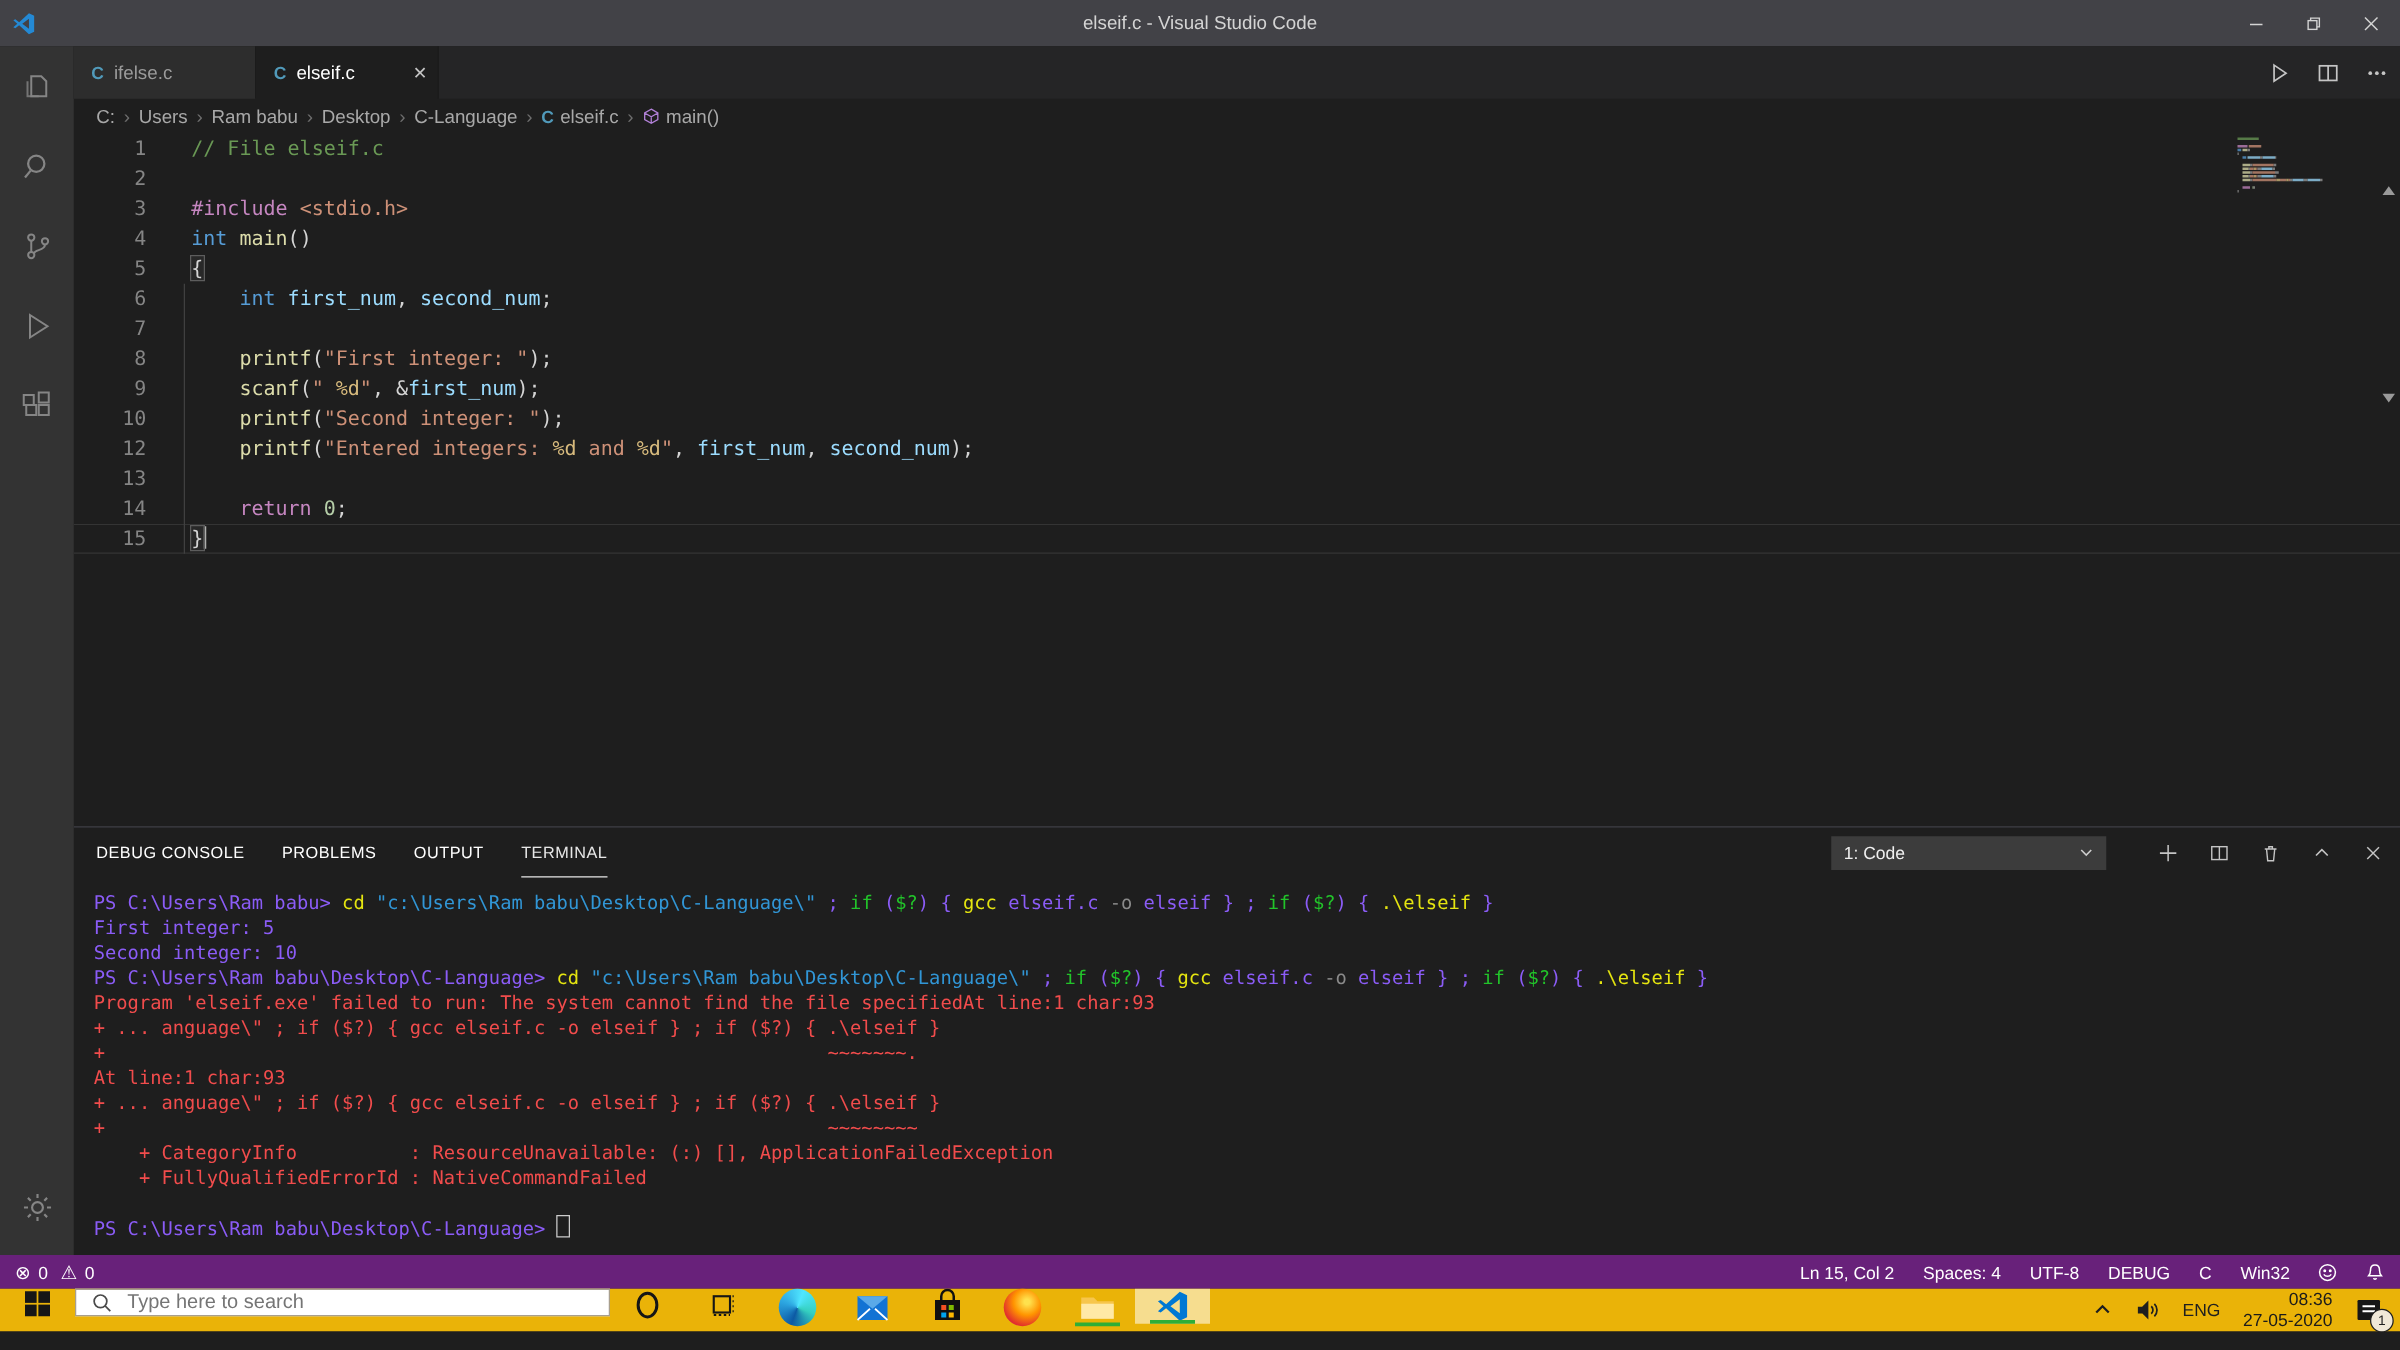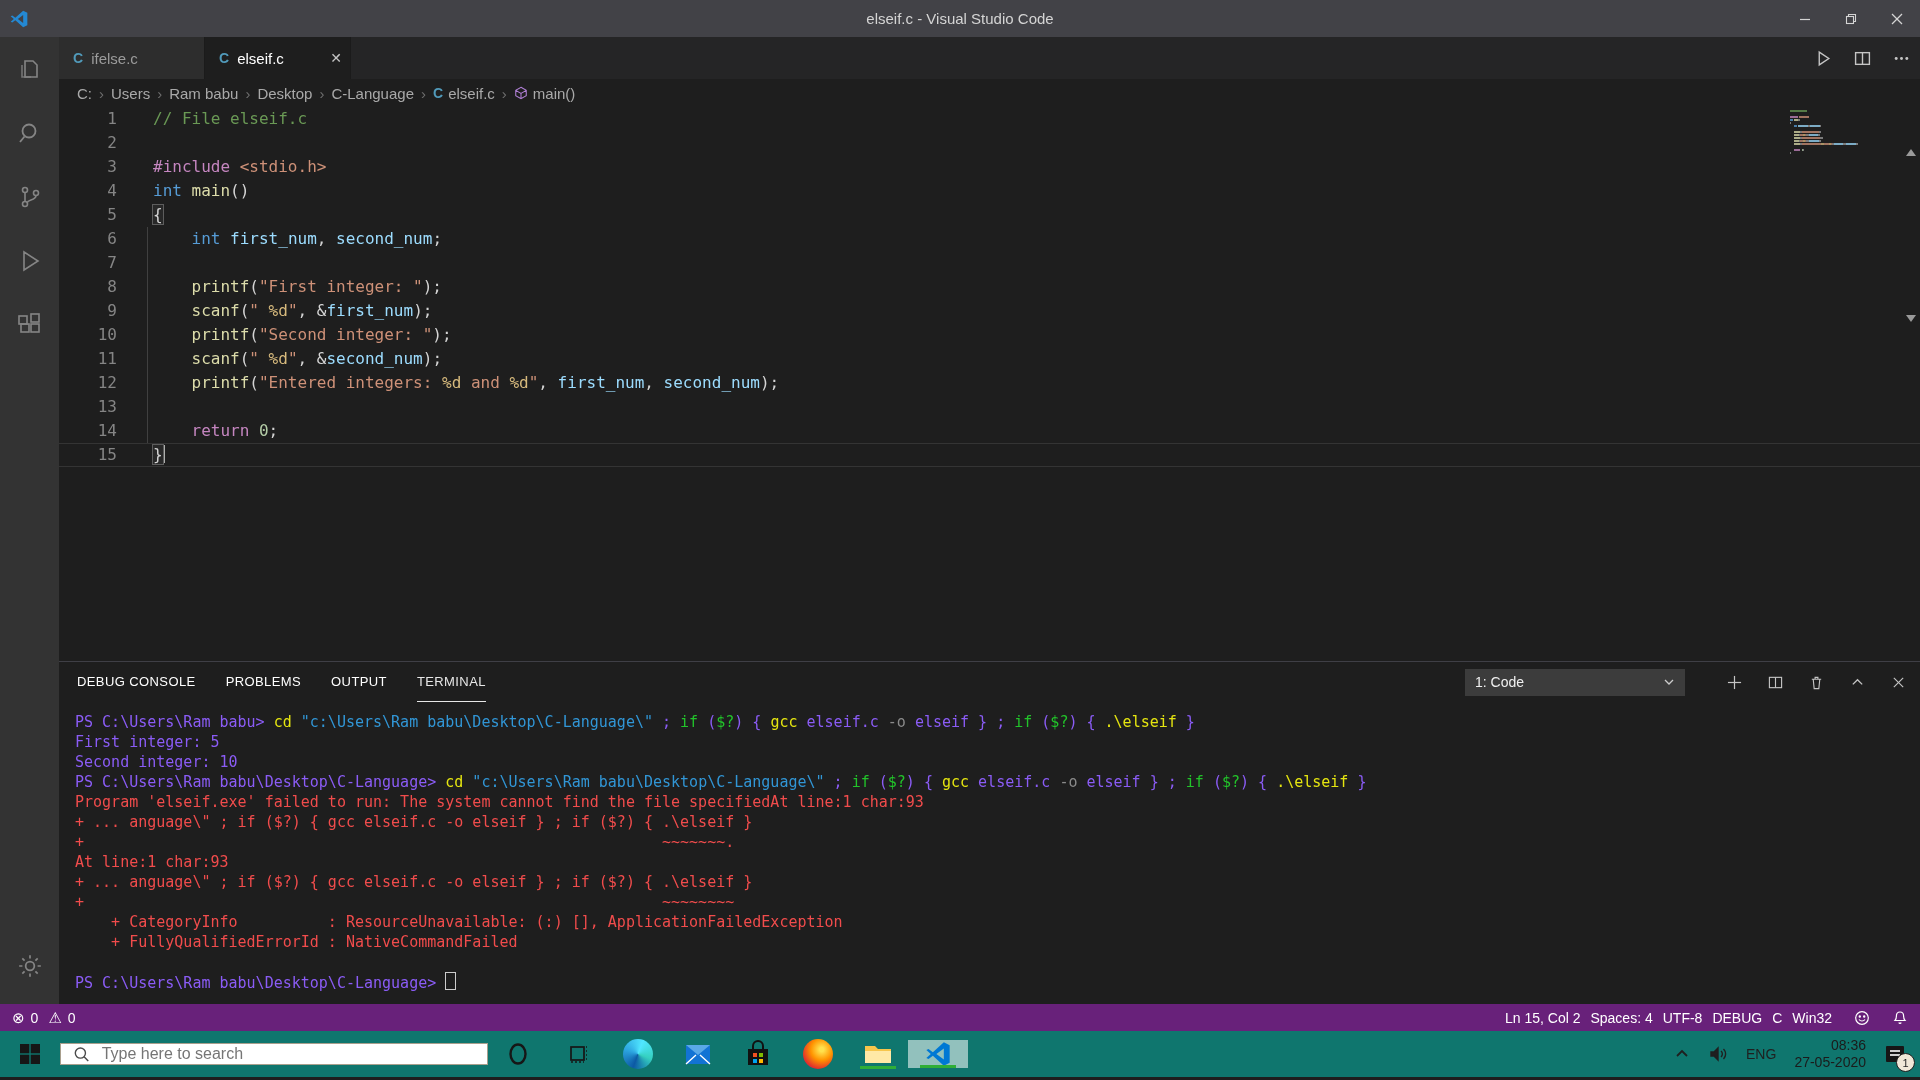--- a/index.html
+++ b/index.html
@@ -68,21 +68,21 @@
   .t-dim{color:#8a8a8a}.t-err{color:#f14c4c}
   .t-cursor{display:inline-block;width:9px;height:16px;border:1px solid #cccccc;vertical-align:-2px;}
 
   
   .statusbar{height:27px;background:#68217A;display:flex;align-items:center;color:#ffffff;font-size:14px;padding:0 12px;}
   .sb-left{display:flex;align-items:center;gap:6px;}
   .sb-right{margin-left:auto;display:flex;align-items:center;gap:22px;}
   .sb-item{display:flex;align-items:center;gap:4px;}
 
   
-  .taskbar{height:46px;background:#0f766e;display:flex;align-items:center;}
+  .taskbar{height:34px;background:#eab308;display:flex;align-items:flex-start;}
   .tb-start{width:50px;display:flex;align-items:center;justify-content:center;}
   .tb-search{width:428px;background:#ffffff;border:1px solid #a89f8d;box-sizing:border-box;display:flex;align-items:center;gap:10px;padding:0 12px;}
   .tb-search input{border:none;outline:none;font-size:16px;color:#444;width:100%;font-family:"Liberation Sans",sans-serif;background:transparent;}
   .tb-cell{width:60px;display:flex;align-items:center;justify-content:center;position:relative;}
   .tb-cell.running::after{content:"";position:absolute;bottom:0;left:12px;right:12px;height:3px;background:#2fae37;}
   .tb-cell.active-app{background:rgba(255,255,255,.55);}
   .tray{margin-left:auto;display:flex;align-items:center;gap:18px;padding-right:14px;color:#1f1f1f;}
   .tray-lang{font-size:14px;}
   .tray-clock{text-align:right;font-size:14px;line-height:17px;color:#1b1b1b;}
   .tb-notif{position:relative;display:flex;align-items:center;}
@@ -230,21 +230,20 @@
             <div class="code-row"><span class="gutter">1</span><span class="codeline"><span class="s-comment">// File elseif.c</span></span></div>
             <div class="code-row"><span class="gutter">2</span><span class="codeline"></span></div>
             <div class="code-row"><span class="gutter">3</span><span class="codeline"><span class="s-pre">#include</span><span class="s-plain"> </span><span class="s-str">&lt;stdio.h&gt;</span></span></div>
             <div class="code-row"><span class="gutter">4</span><span class="codeline"><span class="s-kw">int</span><span class="s-plain"> </span><span class="s-func">main</span><span class="s-plain">()</span></span></div>
             <div class="code-row"><span class="gutter">5</span><span class="codeline"><span class="s-bracket">{</span></span></div>
             <div class="code-row"><span class="gutter">6</span><span class="codeline"><span class="s-plain">    </span><span class="s-kw">int</span><span class="s-plain"> </span><span class="s-var">first_num</span><span class="s-plain">, </span><span class="s-var">second_num</span><span class="s-plain">;</span></span></div>
             <div class="code-row"><span class="gutter">7</span><span class="codeline"></span></div>
             <div class="code-row"><span class="gutter">8</span><span class="codeline"><span class="s-plain">    </span><span class="s-func">printf</span><span class="s-plain">(</span><span class="s-str">"First integer: "</span><span class="s-plain">);</span></span></div>
             <div class="code-row"><span class="gutter">9</span><span class="codeline"><span class="s-plain">    </span><span class="s-func">scanf</span><span class="s-plain">(</span><span class="s-str">" </span><span class="s-fmt">%d</span><span class="s-str">"</span><span class="s-plain">, &amp;</span><span class="s-var">first_num</span><span class="s-plain">);</span></span></div>
             <div class="code-row"><span class="gutter">10</span><span class="codeline"><span class="s-plain">    </span><span class="s-func">printf</span><span class="s-plain">(</span><span class="s-str">"Second integer: "</span><span class="s-plain">);</span></span></div>
-            <div class="code-row"><span class="gutter">11</span><span class="codeline"><span class="s-plain">    </span><span class="s-func">scanf</span><span class="s-plain">(</span><span class="s-str">" </span><span class="s-fmt">%d</span><span class="s-str">"</span><span class="s-plain">, &amp;</span><span class="s-var">second_num</span><span class="s-plain">);</span></span></div>
             <div class="code-row"><span class="gutter">12</span><span class="codeline"><span class="s-plain">    </span><span class="s-func">printf</span><span class="s-plain">(</span><span class="s-str">"Entered integers: </span><span class="s-fmt">%d</span><span class="s-str"> and </span><span class="s-fmt">%d</span><span class="s-str">"</span><span class="s-plain">, </span><span class="s-var">first_num</span><span class="s-plain">, </span><span class="s-var">second_num</span><span class="s-plain">);</span></span></div>
             <div class="code-row"><span class="gutter">13</span><span class="codeline"></span></div>
             <div class="code-row"><span class="gutter">14</span><span class="codeline"><span class="s-plain">    </span><span class="s-ctrl">return</span><span class="s-plain"> </span><span class="s-num">0</span><span class="s-plain">;</span></span></div>
             <div class="code-row current"><span class="gutter">15</span><span class="codeline"><span class="s-bracket">}</span><span class="editor-cursor"></span></span></div>
           </div>
         <div class="indent-guide"></div>
         <div class="minimap" id="minimap">
             <div class="mm-row">
               <span style="height: 2px; width: 16.8px; background: rgb(106, 153, 85);"></span>
             </div>
@@ -393,21 +392,21 @@
   </div>
 
   <div class="statusbar">
     <div class="sb-left">
       <span style="font-size:15px;">⊗</span>
       <span>0</span>
       <span style="font-size:15px;margin-left:4px;">⚠</span>
       <span>0</span>
     </div>
     <div class="sb-right">
-      <span id="sb-items" style="display:flex;gap:10px;">
+      <span id="sb-items" style="display:flex;gap:23px;">
           <span class="sb-item">Ln 15, Col 2</span>
           <span class="sb-item">Spaces: 4</span>
           <span class="sb-item">UTF-8</span>
           <span class="sb-item">DEBUG</span>
           <span class="sb-item">C</span>
           <span class="sb-item">Win32</span>
         </span>
       <span>
           <svg width="16" height="16" viewBox="0 0 16 16" fill="none" stroke="#ffffff" stroke-width="1.2">
             <circle cx="8" cy="8" r="6.3"></circle>

